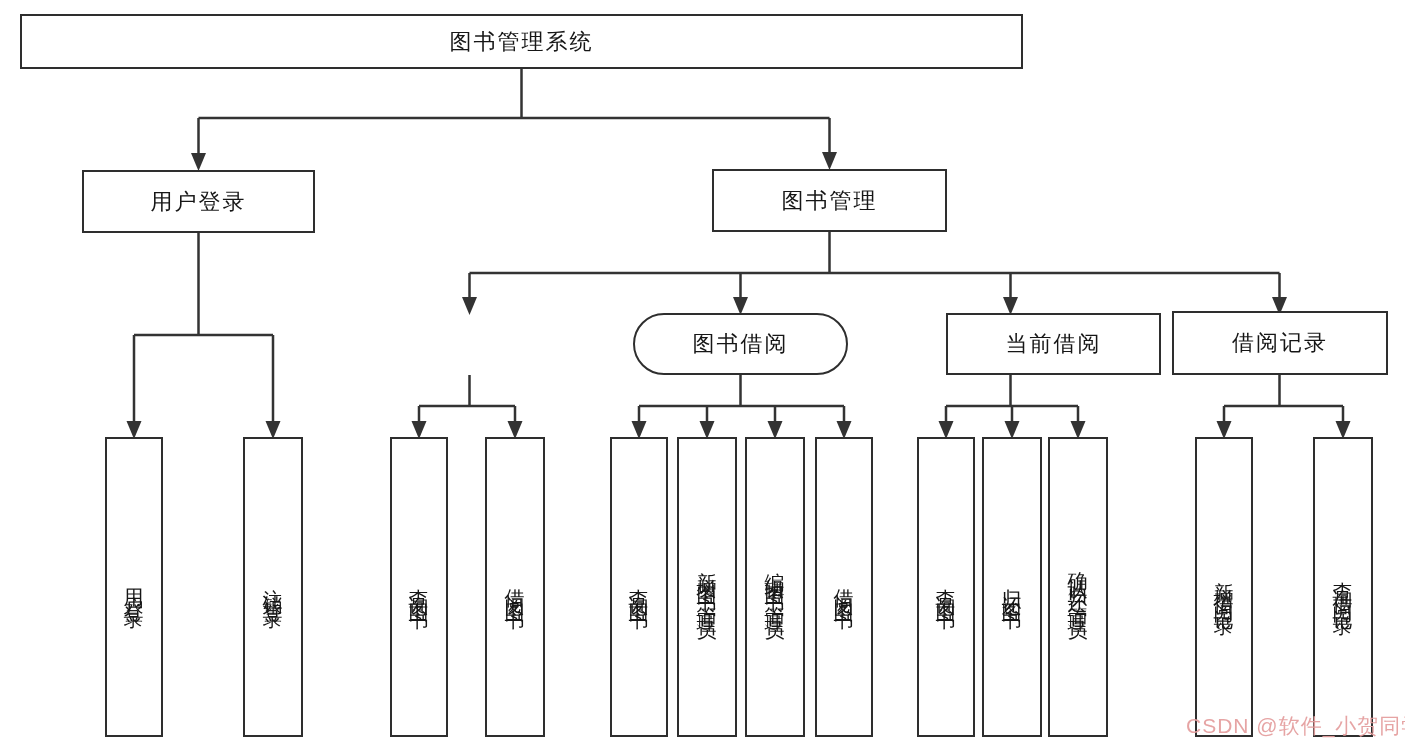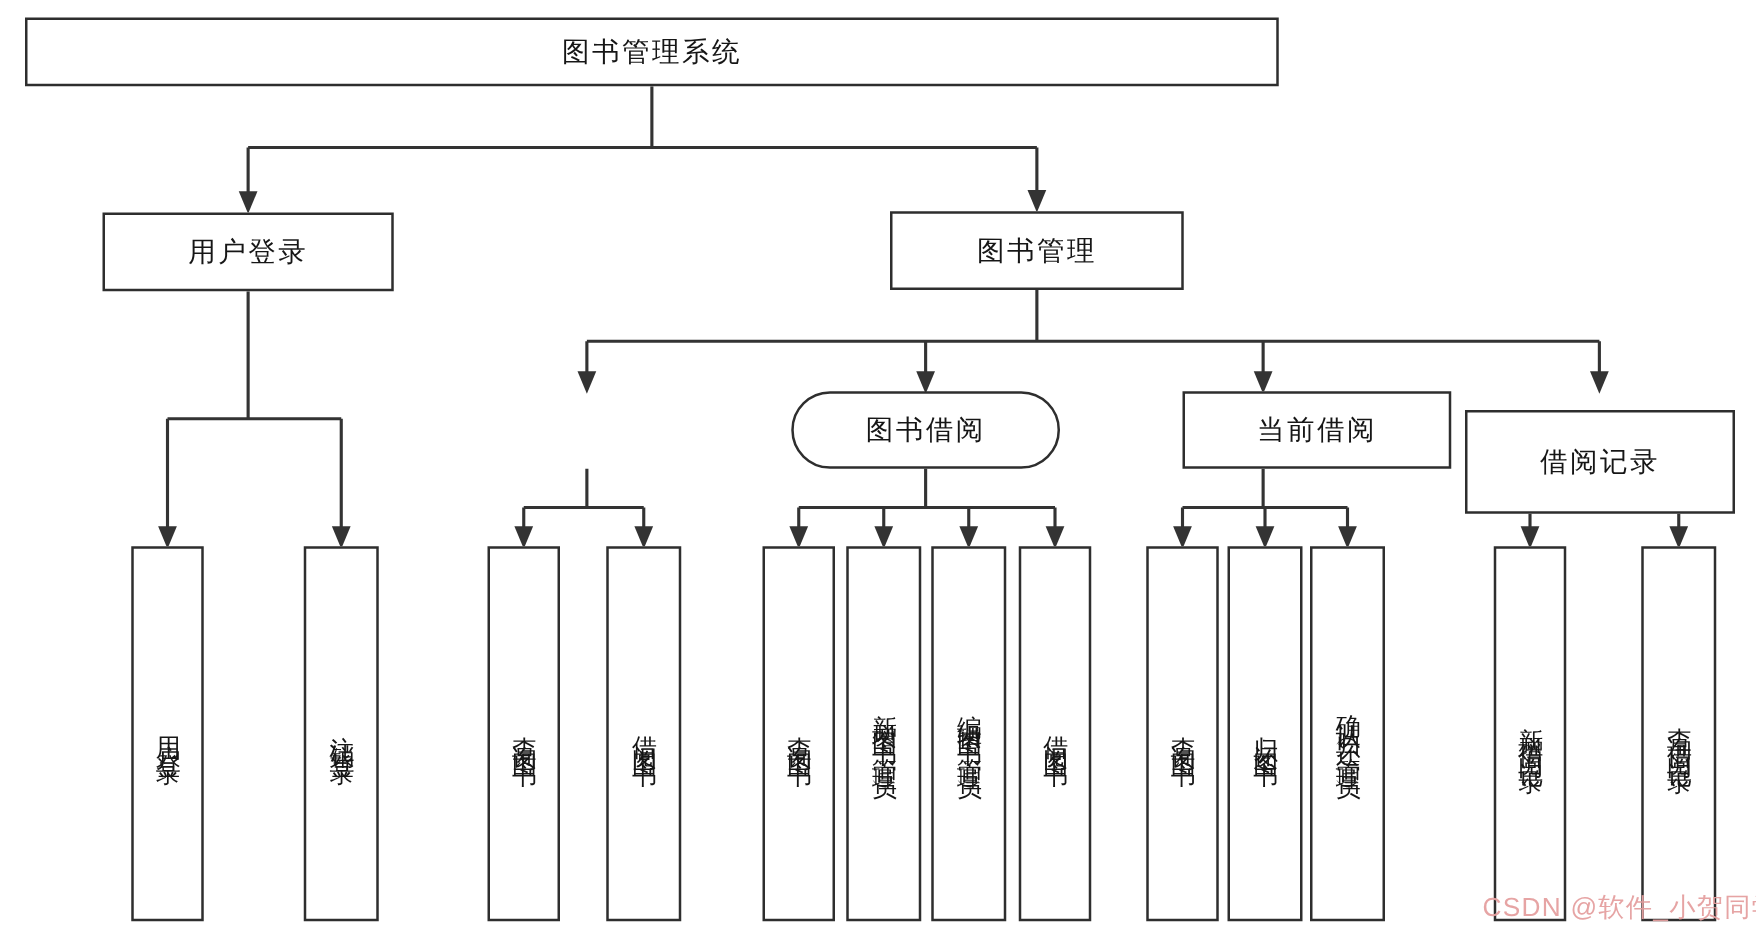--- a/index.html
+++ b/index.html
@@ -99,21 +99,21 @@
   <div class="node h-node" style="left:712px; top:169px; width:235px; height:63px;font-family:Liberation Mono, monospace;">
     <span>图书管理</span>
   </div>
 
   <div class="node h-node" style="left:633px; top:313px; width:215px; height:62px;border-radius:31px;">
     <span>图书借阅</span>
   </div>
   <div class="node h-node" style="left:903px; top:313px; width:215px; height:62px;margin-left:43px;">
     <span>当前借阅</span>
   </div>
-  <div class="node h-node" style="left:1172px; top:328px; width:216px; height:83px;justify-content:center;">
+  <div class="node h-node" style="left:1172px; top:311px; width:216px; height:64px;justify-content:center;">
     <span>借阅记录</span>
   </div>
 
   <div class="node leaf" style="left:105px; top:437px; width:58px; height:300px;">
     <span class="vtext">用户登录</span>
   </div>
   <div class="node leaf" style="left:243px; top:437px; width:60px; height:300px;">
     <span class="vtext">注销登录</span>
   </div>
 

